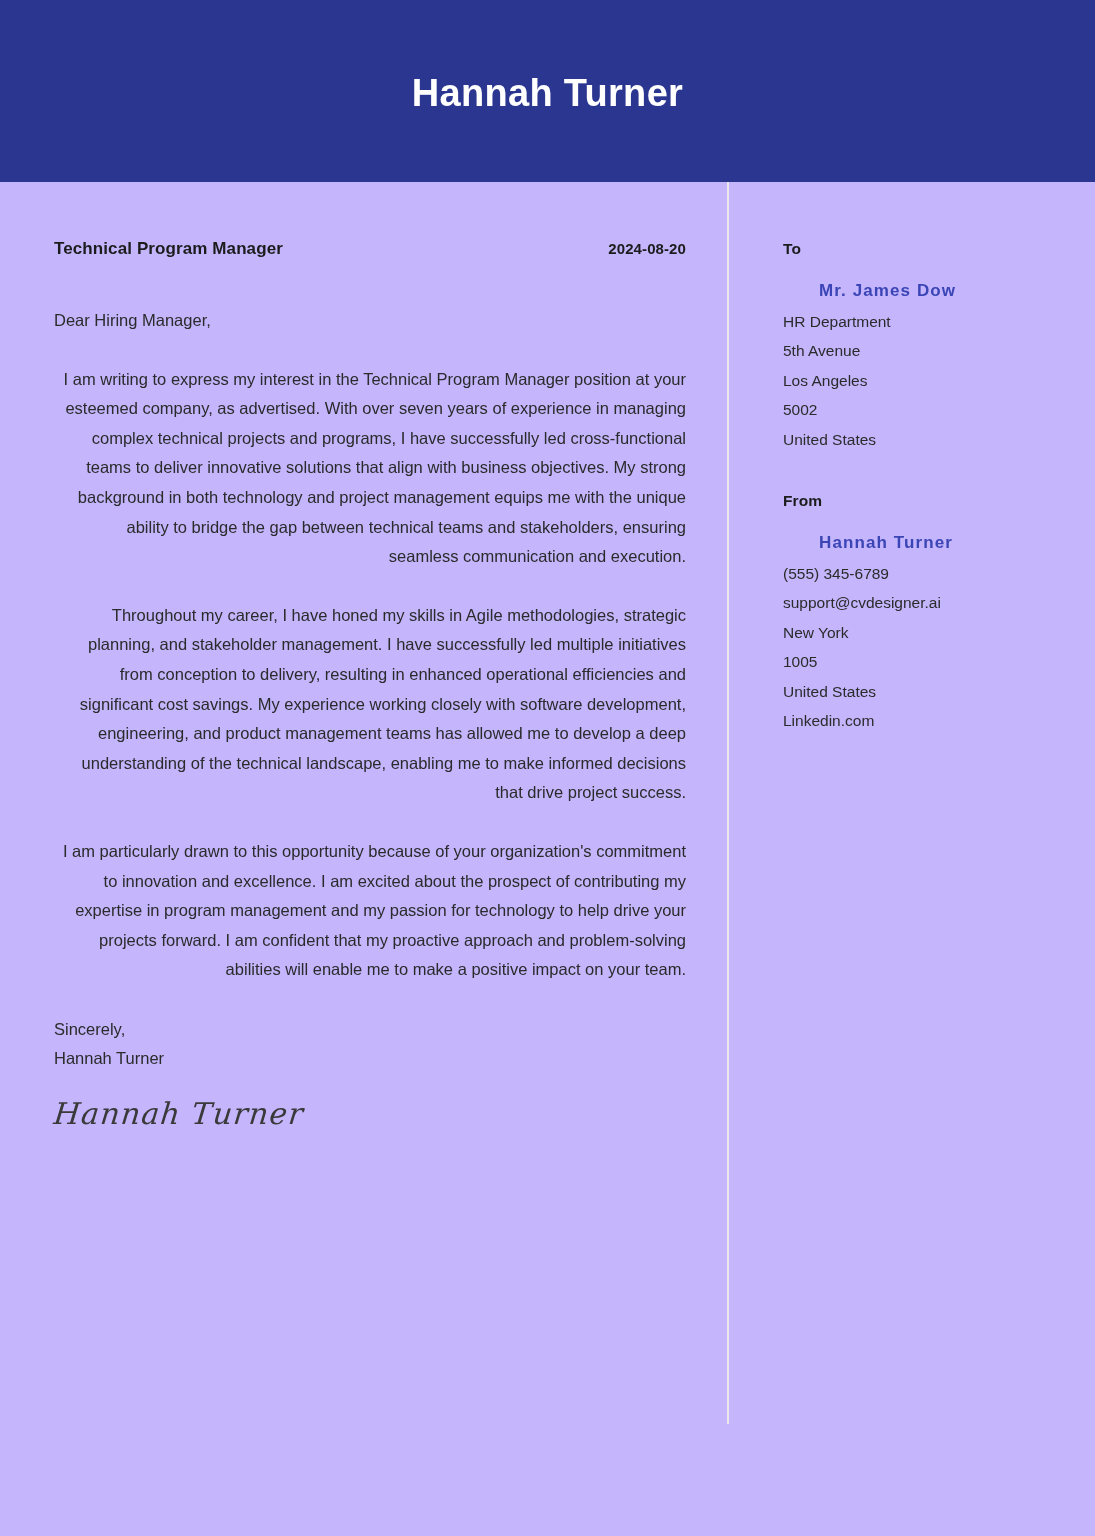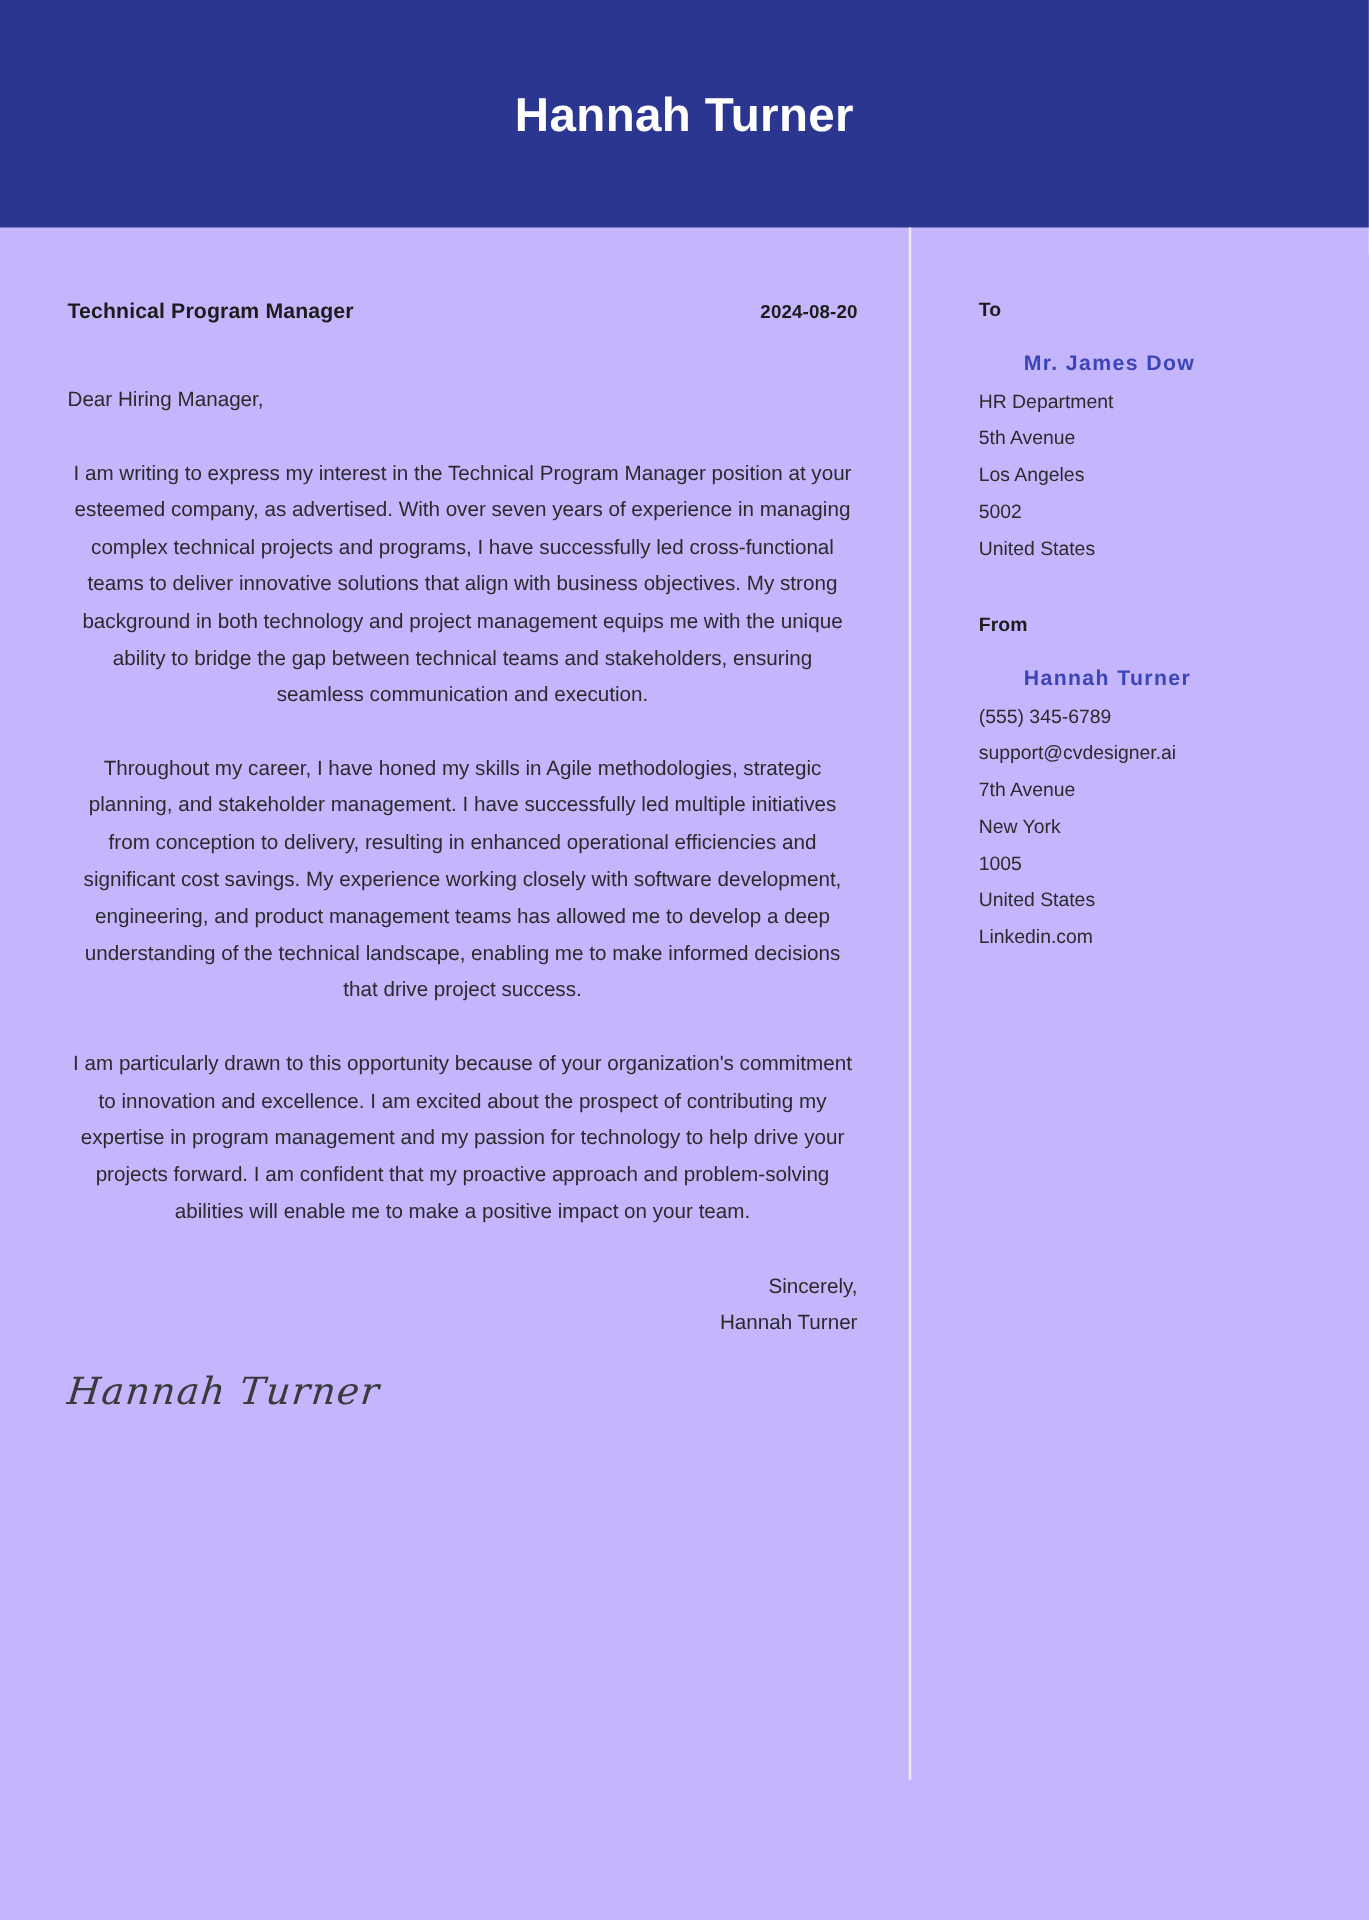--- a/index.html
+++ b/index.html
@@ -99,30 +99,30 @@
     font-size: 16.5px;
     line-height: 29.6px;
     color: #2b2b2b;
   }
 
   .para {
     margin-top: 29px;
     font-size: 16.5px;
     line-height: 29.6px;
     color: #2b2b2b;
-    text-align: center;
+    text-align: right;
   }
 
   .closing-block {
     margin-top: 30px;
     font-size: 16.5px;
     line-height: 29.6px;
     color: #2b2b2b;
   }
-  .closing-block div { white-space: nowrap; text-align: right; }
+  .closing-block div { white-space: nowrap; }
 
   .signature {
     margin-top: 20px;
     font-family: "DejaVu Serif", serif;
     font-style: italic;
     font-size: 30px;
     line-height: 40px;
     color: #3a3a3a;
     letter-spacing: 1.2px;
     transform: skewX(-6deg);
@@ -209,21 +209,20 @@
         <div class="side-line">Los Angeles</div>
         <div class="side-line">5002</div>
         <div class="side-line">United States</div>
       </div>
 
       <div class="side-heading from">From</div>
       <div class="side-name">Hannah Turner</div>
       <div class="side-lines">
         <div class="side-line">(555) 345-6789</div>
         <div class="side-line">support@cvdesigner.ai</div>
-        <div class="side-line">7th Avenue</div>
         <div class="side-line">New York</div>
         <div class="side-line">1005</div>
         <div class="side-line">United States</div>
         <div class="side-line">Linkedin.com</div>
       </div>
 
     </div>
 
   </div>
 </div>

